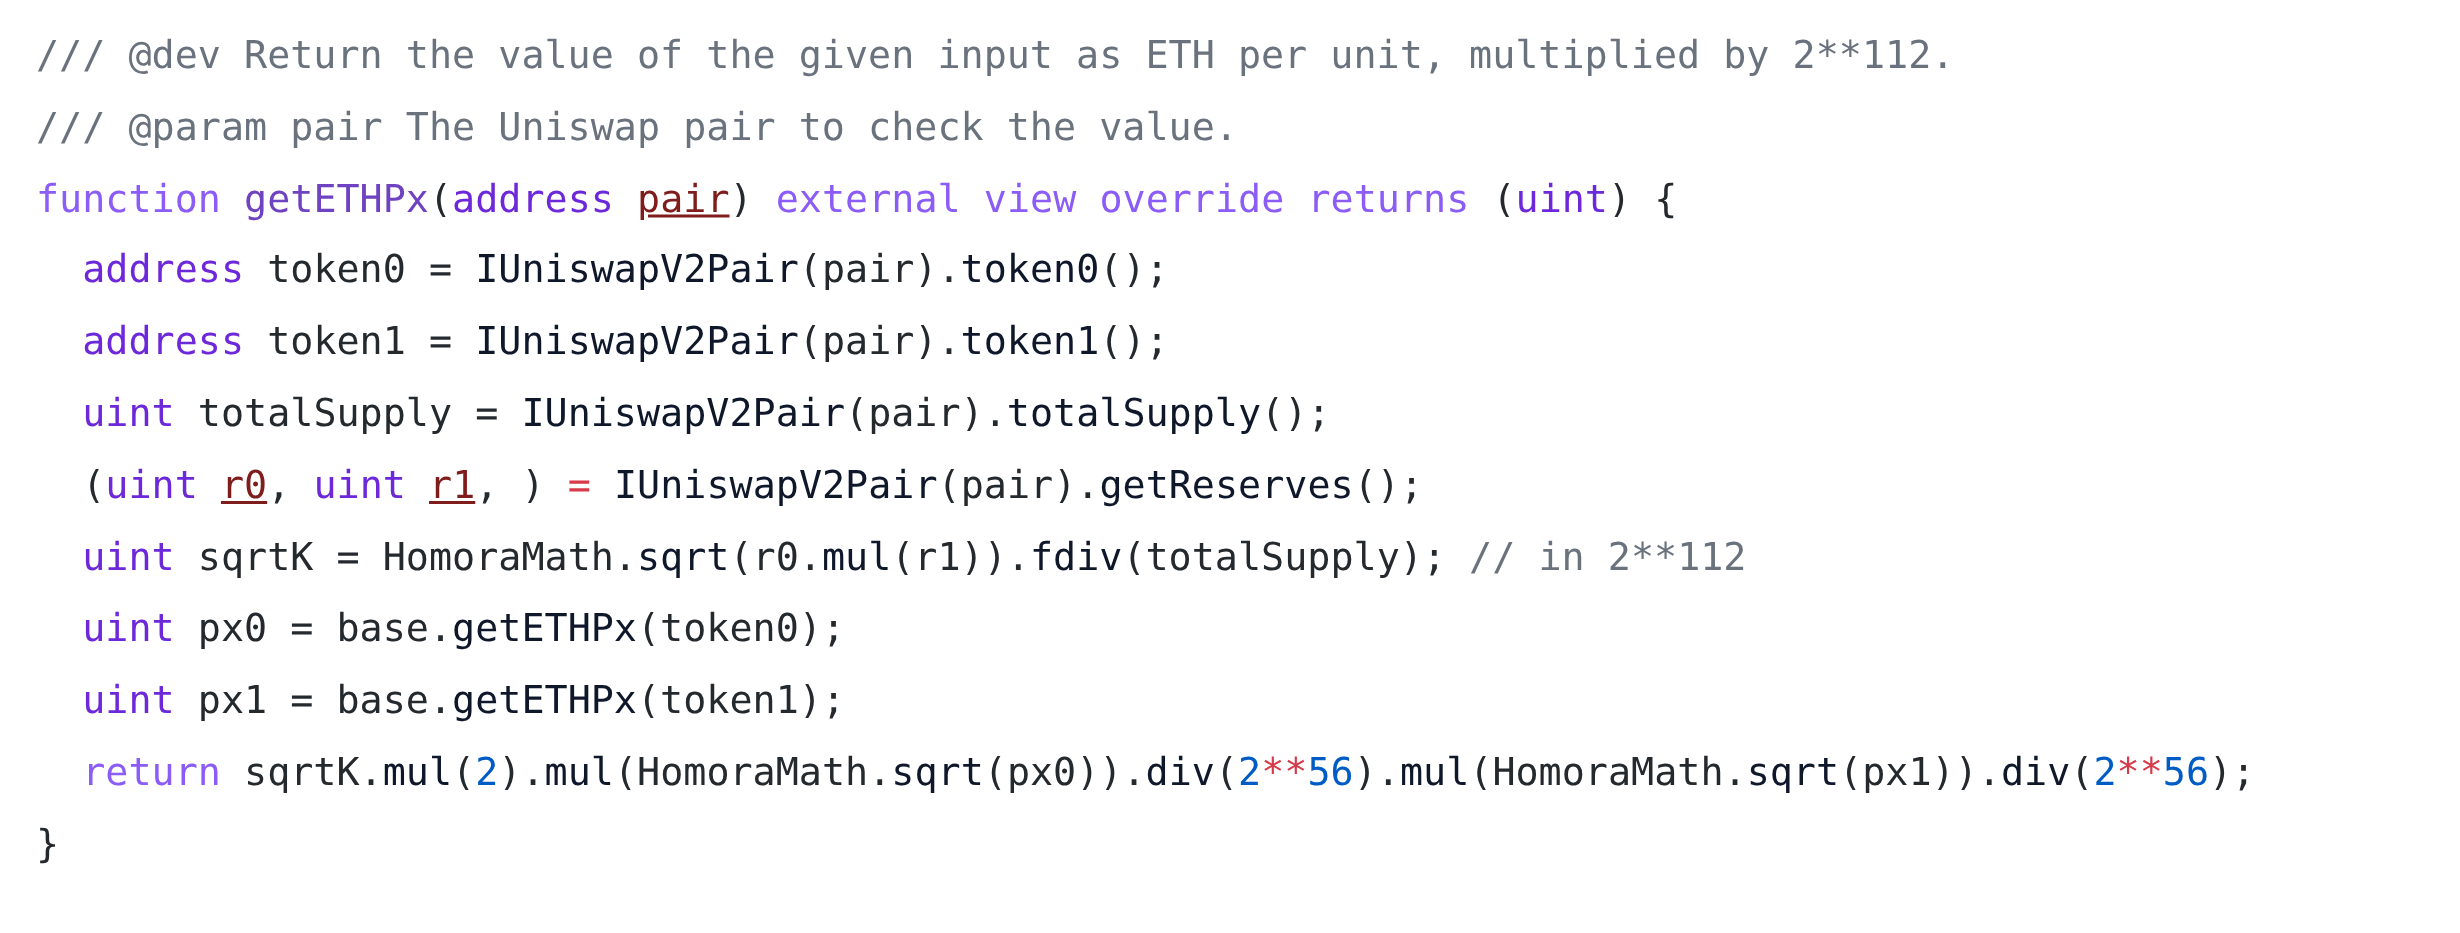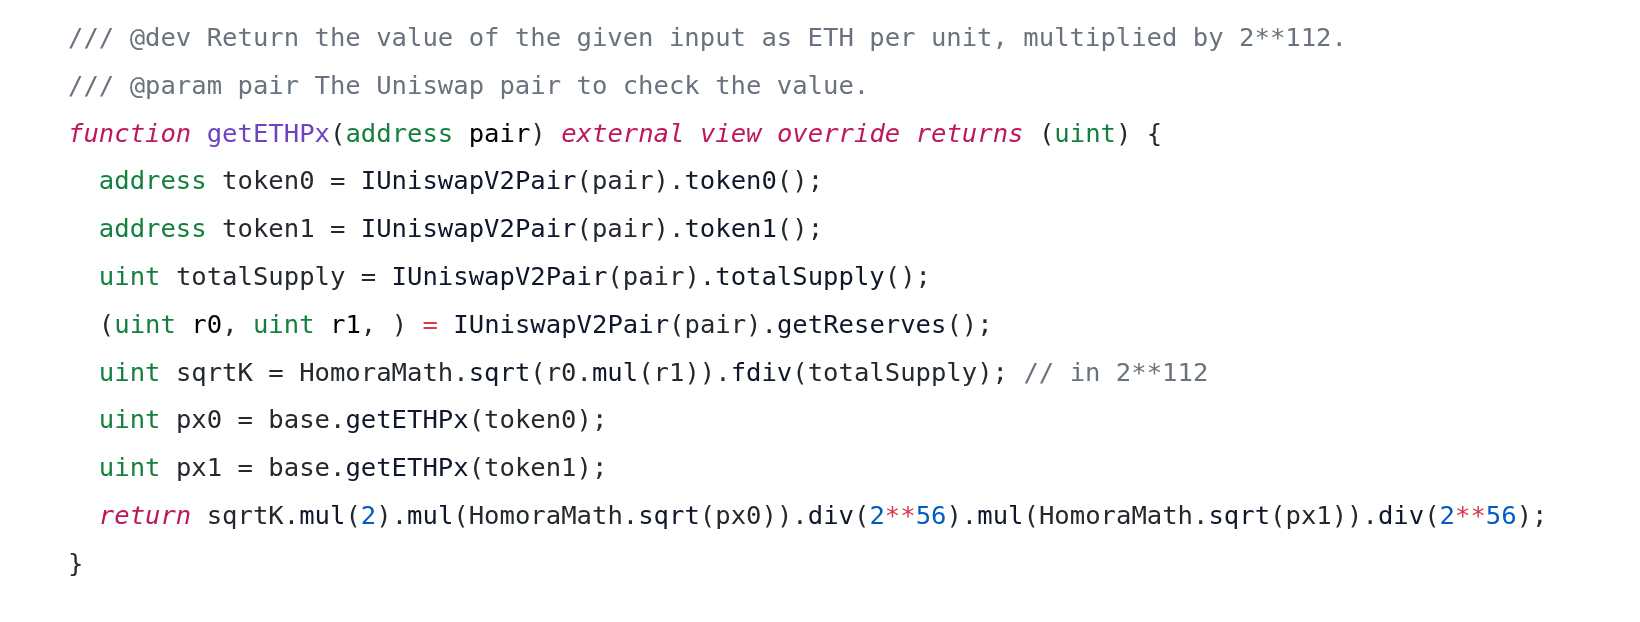--- a/index.html
+++ b/index.html
@@ -18,26 +18,26 @@
       left: 24px;
       top: 14px;
       margin: 0;
       font-family: "DejaVu Sans Mono", "Liberation Mono", monospace;
       font-size: 25.6px;
       line-height: 47.8px;
       color: #24292e;
       white-space: pre;
       letter-spacing: 0px;
     }
-    .line { display: block; height: 47.8px; margin-left: 44px; }
+    .line { display: block; height: 47.8px; }
     .tok-comment { color: #6a737d; }
-    .tok-keyword { color: #be185d; font-style: italic; }
+    .tok-keyword { color: #8b5cf6; }
     .tok-fn-name { color: #6f42c1; }
-    .tok-type { color: #15803d; }
-    .tok-param { color: #000000; }
+    .tok-type { color: #6d28d9; }
+    .tok-param { color: #7f1d1d; text-decoration: underline; }
     .tok-call { color: #0f172a; }
     .tok-number { color: #005cc5; }
     .tok-op { color: #d73a49; }
     .tok-plain { color: #24292e; }
   </style>
 </head>
 <body>
 
 <pre class="code-block" id="code-block"><span class="line"><span class="tok-comment">/// @dev Return the value of the given input as ETH per unit, multiplied by 2**112.</span></span><span class="line"><span class="tok-comment">/// @param pair The Uniswap pair to check the value.</span></span><span class="line"><span class="tok-keyword">function</span><span class="tok-plain"> </span><span class="tok-fn-name">getETHPx</span><span class="tok-plain">(</span><span class="tok-type">address</span><span class="tok-plain"> </span><span class="tok-param">pair</span><span class="tok-plain">) </span><span class="tok-keyword">external</span><span class="tok-plain"> </span><span class="tok-keyword">view</span><span class="tok-plain"> </span><span class="tok-keyword">override</span><span class="tok-plain"> </span><span class="tok-keyword">returns</span><span class="tok-plain"> (</span><span class="tok-type">uint</span><span class="tok-plain">) {</span></span><span class="line"><span class="tok-plain">  </span><span class="tok-type">address</span><span class="tok-plain"> token0 = </span><span class="tok-call">IUniswapV2Pair</span><span class="tok-plain">(pair).</span><span class="tok-call">token0</span><span class="tok-plain">();</span></span><span class="line"><span class="tok-plain">  </span><span class="tok-type">address</span><span class="tok-plain"> token1 = </span><span class="tok-call">IUniswapV2Pair</span><span class="tok-plain">(pair).</span><span class="tok-call">token1</span><span class="tok-plain">();</span></span><span class="line"><span class="tok-plain">  </span><span class="tok-type">uint</span><span class="tok-plain"> totalSupply = </span><span class="tok-call">IUniswapV2Pair</span><span class="tok-plain">(pair).</span><span class="tok-call">totalSupply</span><span class="tok-plain">();</span></span><span class="line"><span class="tok-plain">  (</span><span class="tok-type">uint</span><span class="tok-plain"> </span><span class="tok-param">r0</span><span class="tok-plain">, </span><span class="tok-type">uint</span><span class="tok-plain"> </span><span class="tok-param">r1</span><span class="tok-plain">, ) </span><span class="tok-op">=</span><span class="tok-plain"> </span><span class="tok-call">IUniswapV2Pair</span><span class="tok-plain">(pair).</span><span class="tok-call">getReserves</span><span class="tok-plain">();</span></span><span class="line"><span class="tok-plain">  </span><span class="tok-type">uint</span><span class="tok-plain"> sqrtK = HomoraMath.</span><span class="tok-call">sqrt</span><span class="tok-plain">(r0.</span><span class="tok-call">mul</span><span class="tok-plain">(r1)).</span><span class="tok-call">fdiv</span><span class="tok-plain">(totalSupply); </span><span class="tok-comment">// in 2**112</span></span><span class="line"><span class="tok-plain">  </span><span class="tok-type">uint</span><span class="tok-plain"> px0 = base.</span><span class="tok-call">getETHPx</span><span class="tok-plain">(token0);</span></span><span class="line"><span class="tok-plain">  </span><span class="tok-type">uint</span><span class="tok-plain"> px1 = base.</span><span class="tok-call">getETHPx</span><span class="tok-plain">(token1);</span></span><span class="line"><span class="tok-plain">  </span><span class="tok-keyword">return</span><span class="tok-plain"> sqrtK.</span><span class="tok-call">mul</span><span class="tok-plain">(</span><span class="tok-number">2</span><span class="tok-plain">).</span><span class="tok-call">mul</span><span class="tok-plain">(HomoraMath.</span><span class="tok-call">sqrt</span><span class="tok-plain">(px0)).</span><span class="tok-call">div</span><span class="tok-plain">(</span><span class="tok-number">2</span><span class="tok-op">**</span><span class="tok-number">56</span><span class="tok-plain">).</span><span class="tok-call">mul</span><span class="tok-plain">(HomoraMath.</span><span class="tok-call">sqrt</span><span class="tok-plain">(px1)).</span><span class="tok-call">div</span><span class="tok-plain">(</span><span class="tok-number">2</span><span class="tok-op">**</span><span class="tok-number">56</span><span class="tok-plain">);</span></span><span class="line"><span class="tok-plain">}</span></span></pre>
 

